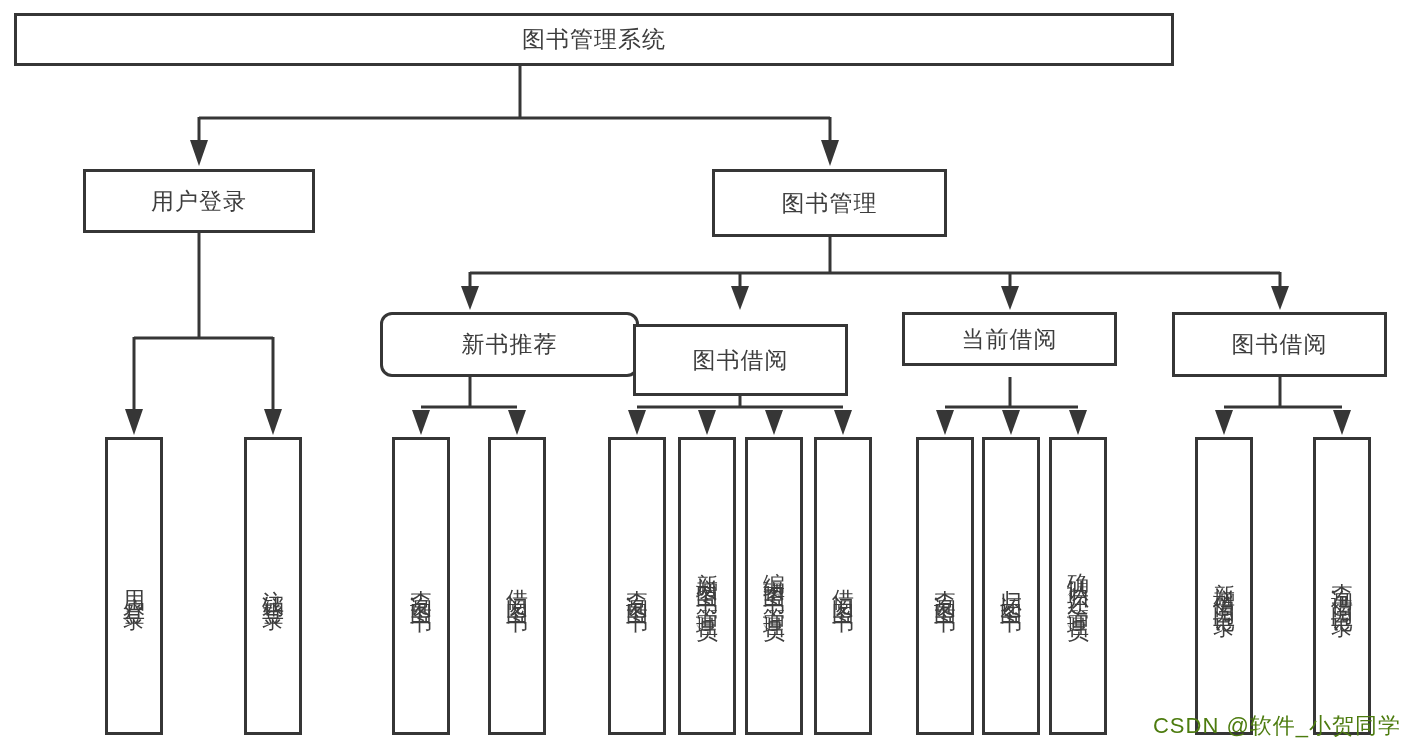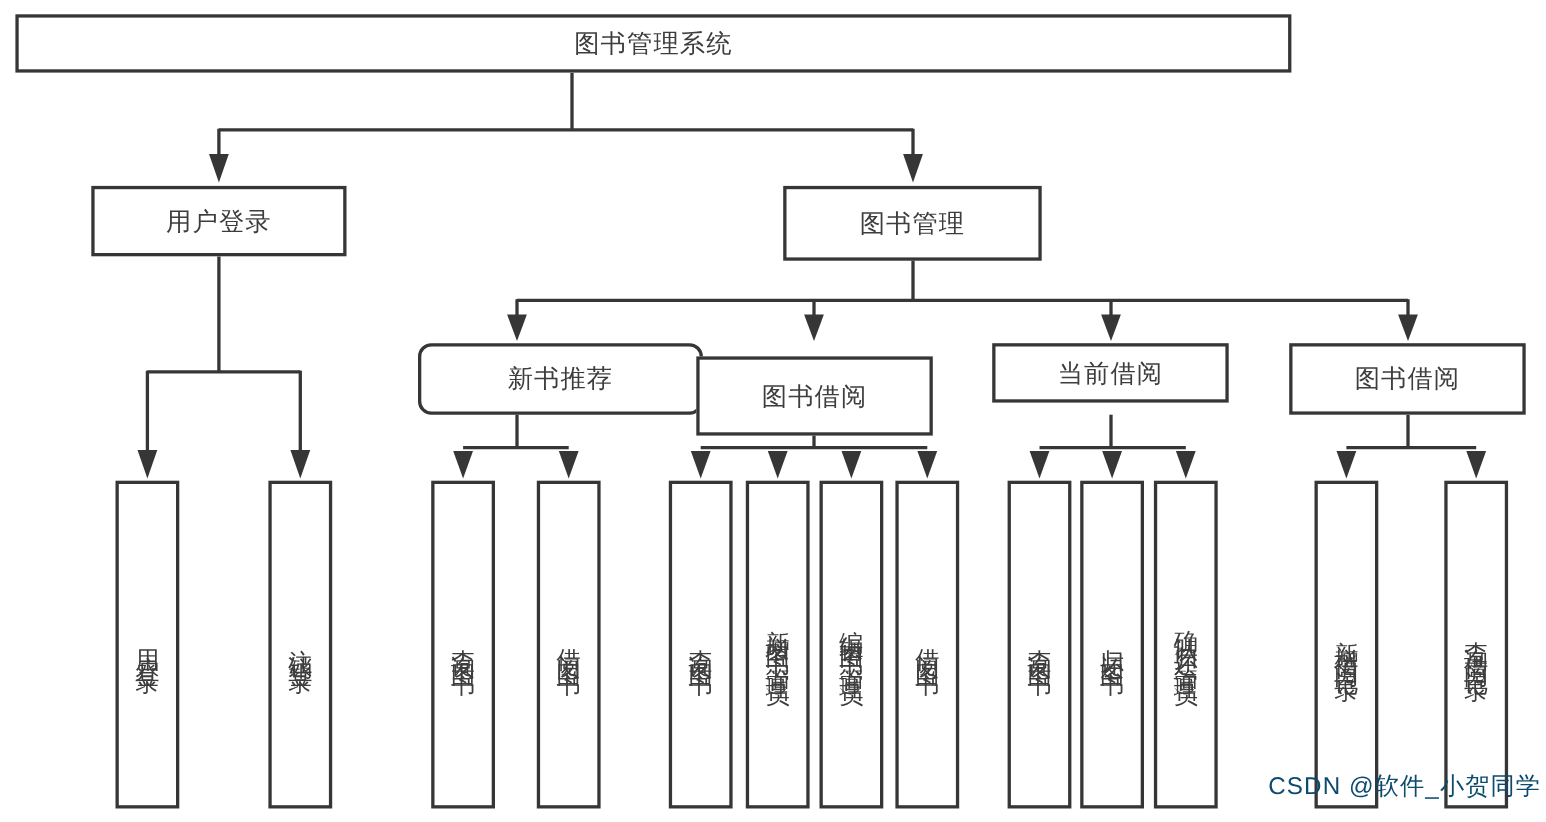--- a/index.html
+++ b/index.html
@@ -35,23 +35,23 @@
   .vnode .vtext {
     writing-mode: vertical-rl;
     text-orientation: mixed;
     letter-spacing: 7px;
     line-height: 1;
     white-space: nowrap;
   }
   .watermark {
     position: absolute;
     right: 4px;
-    bottom: 17px;
+    bottom: 6px;
     font-size: 22px;
-    color: #0c4a6e;
+    color: #4d7c0f;
     letter-spacing: 1px;
     z-index: 2;
     white-space: nowrap;
   }
 </style>
 </head>
 <body>
 
 <div id="stage">
 

